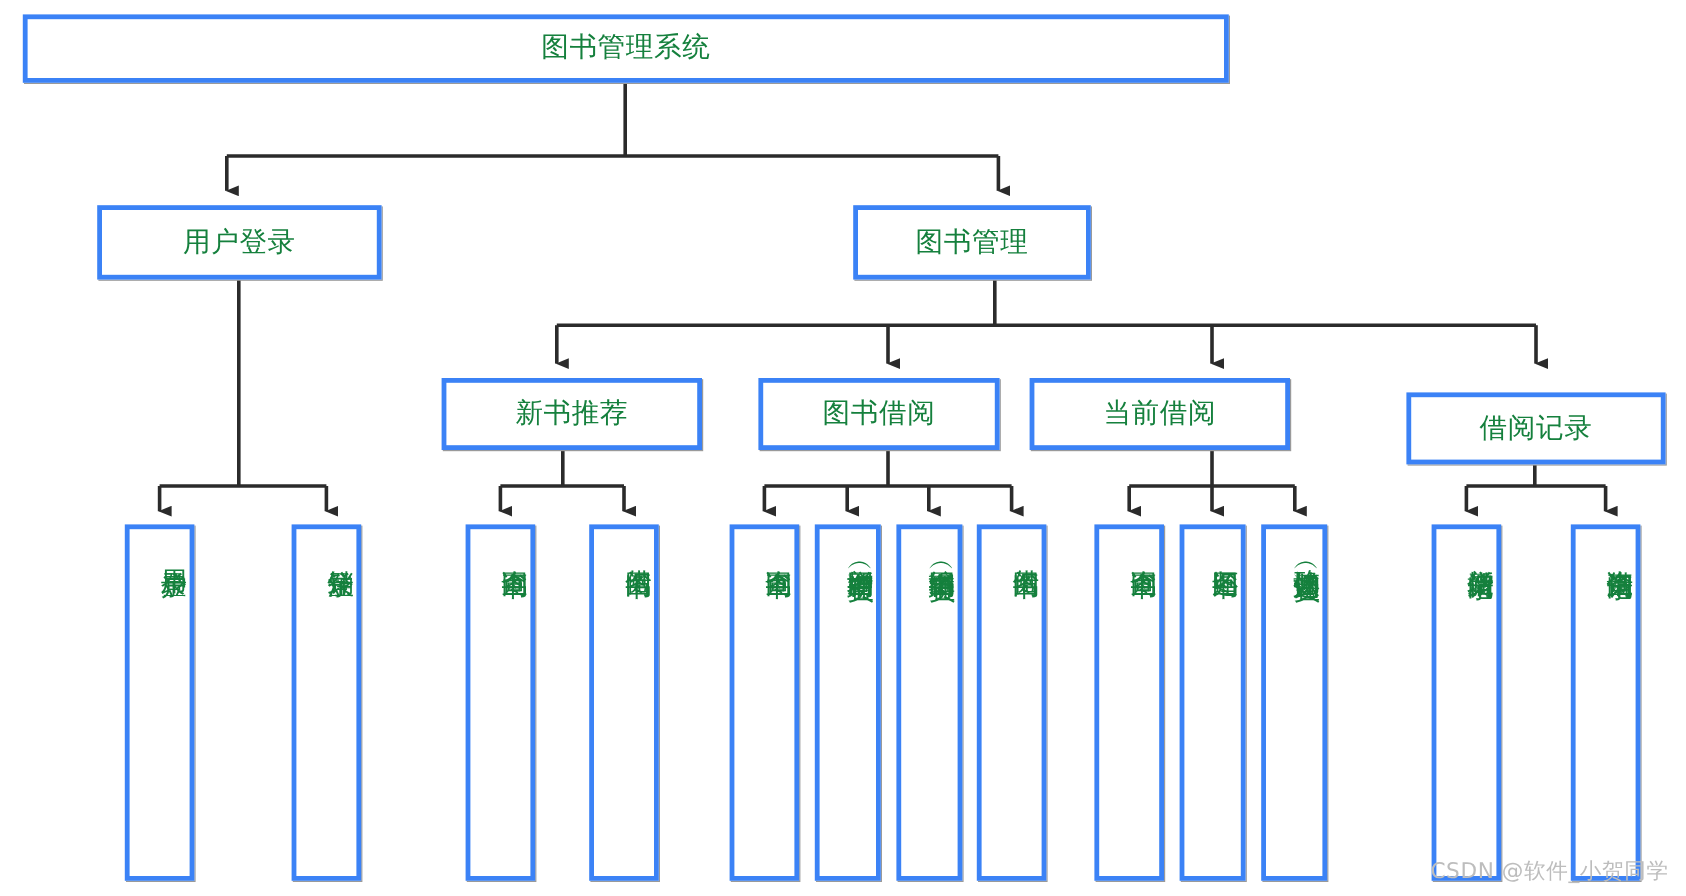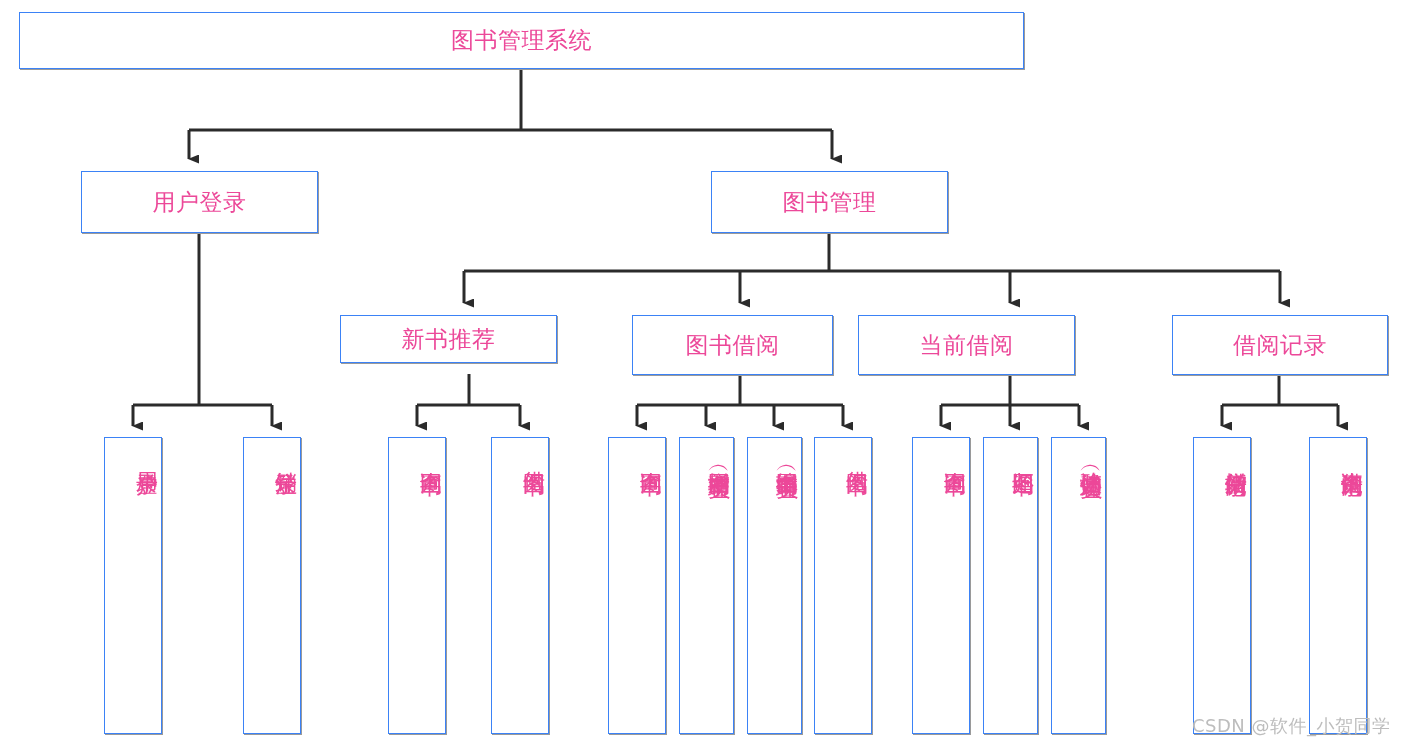--- a/index.html
+++ b/index.html
@@ -23,25 +23,25 @@
     left: 0;
     top: 0;
     width: 1405px;
     height: 747px;
     pointer-events: none;
   }
   .node {
     position: absolute;
     box-sizing: border-box;
     background: #ffffff;
-    border: 1px solid #3b82f6;
+    border: 4px solid #3b82f6;
     display: flex;
     align-items: center;
     justify-content: center;
-    color: #ec4899;
+    color: #15803d;
     box-shadow: 1px 1px 0 #9a9a9a;
   }
   .node-h {
     font-size: 23px;
     line-height: 1.15;
     letter-spacing: 0.5px;
     white-space: nowrap;
   }
   .node-v {
     font-size: 22px;
@@ -122,34 +122,34 @@
     </g>
   </svg>
 
   <div class="node node-h" style="left:19px; top:12px; width:1005px; height:57px;">
     <span>图书管理系统</span>
   </div>
 
   <div class="node node-h" style="left:81px; top:171px; width:237px; height:62px;">
     <span>用户登录</span>
   </div>
-  <div class="node node-h" style="left:711px; top:171px; width:237px; height:62px;">
+  <div class="node node-h" style="left:711px; top:171px; width:198px; height:62px;">
     <span>图书管理</span>
   </div>
 
-  <div class="node node-h" style="left:340px; top:315px; width:217px; height:48px;">
+  <div class="node node-h" style="left:368px; top:315px; width:217px; height:60px;">
     <span>新书推荐</span>
   </div>
   <div class="node node-h" style="left:632px; top:315px; width:201px; height:60px;">
     <span>图书借阅</span>
   </div>
   <div class="node node-h" style="left:858px; top:315px; width:217px; height:60px;">
     <span>当前借阅</span>
   </div>
-  <div class="node node-h" style="left:1172px; top:315px; width:216px; height:60px;align-items:center;">
+  <div class="node node-h" style="left:1172px; top:327px; width:216px; height:60px;align-items:center;">
     <span>借阅记录</span>
   </div>
 
   <div class="node node-v" style="left:104px; top:437px; width:58px; height:297px;">
     <span class="vlabel">用户登录</span>
   </div>
   <div class="node node-v" style="left:243px; top:437px; width:58px; height:297px;">
     <span class="vlabel">注销登录</span>
   </div>
 

